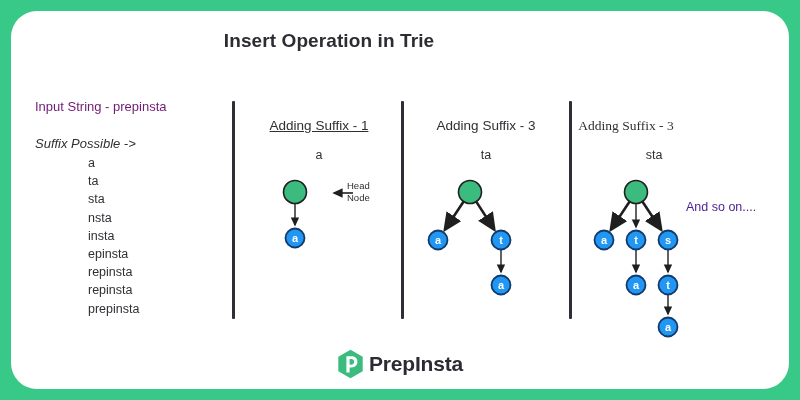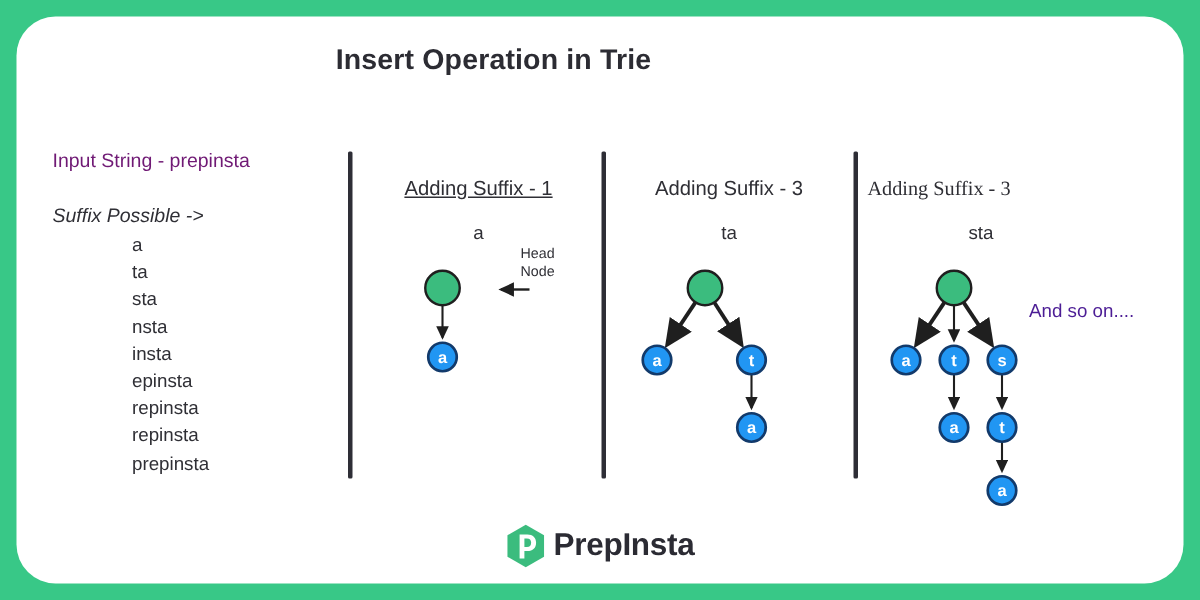--- a/index.html
+++ b/index.html
@@ -117,21 +117,21 @@
   .node-label {
     font-family: "Liberation Sans", sans-serif;
     font-size: 11px;
     font-weight: bold;
     fill: #ffffff;
   }
 
   .head-note {
     position: absolute;
     left: 347px;
-    top: 164px;
+    top: 180px;
     font-size: 9.5px;
     color: #2f2f35;
     line-height: 12px;
     text-align: left;
   }
   .and-so-on {
     position: absolute;
     left: 686px;
     top: 200px;
     font-size: 12.5px;

